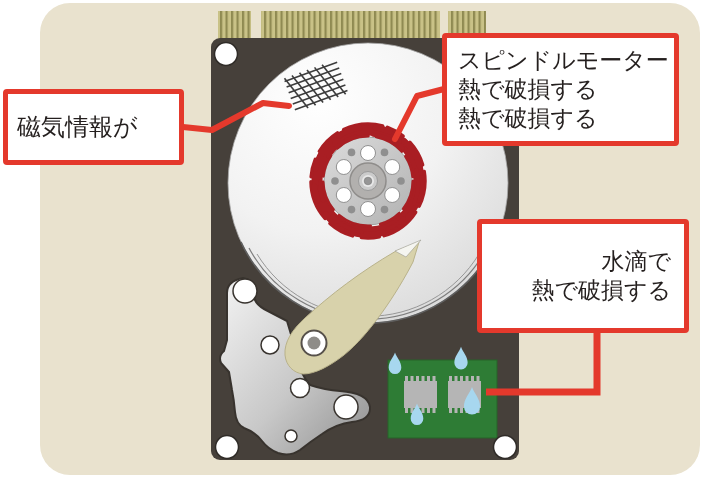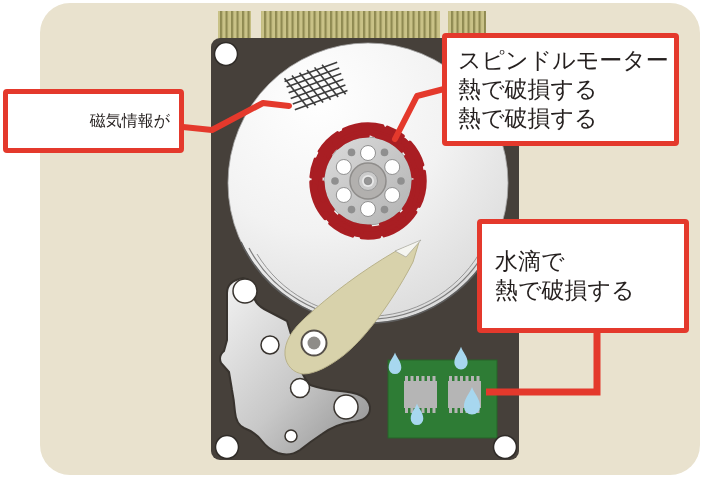--- a/index.html
+++ b/index.html
@@ -14,23 +14,23 @@
     font-weight:normal;
     box-sizing:border-box;
     display:flex;
     flex-direction:column;
     justify-content:center;
     line-height:1.27;
     letter-spacing:0px;
     white-space:nowrap;
   }
   .callout span{display:block;}
-  #callout-magnetic{left:3px;top:89px;width:181px;height:64px;font-size:16px;padding:2px 9px;align-items:flex-end;}
+  #callout-magnetic{left:3px;top:89px;width:181px;height:76px;font-size:24px;padding:2px 9px;}
   #callout-spindle{left:442px;top:33px;width:237px;height:113px;font-size:23px;padding:2px 11px;}
-  #callout-controller{left:477px;top:219px;width:212px;height:114px;font-size:23px;padding:2px 13px;}
+  #callout-controller{left:477px;top:219px;width:212px;height:114px;font-size:23px;padding:2px 13px;align-items:flex-end;}
 </style>
 </head>
 <body>
 
 <div class="stage">
 
   <svg width="704" height="481" viewBox="0 0 704 481">
     <defs>
       <pattern id="pinStripe" width="5.5" height="28" patternUnits="userSpaceOnUse">
         <rect width="5.5" height="28" fill="#c9c287"></rect>

